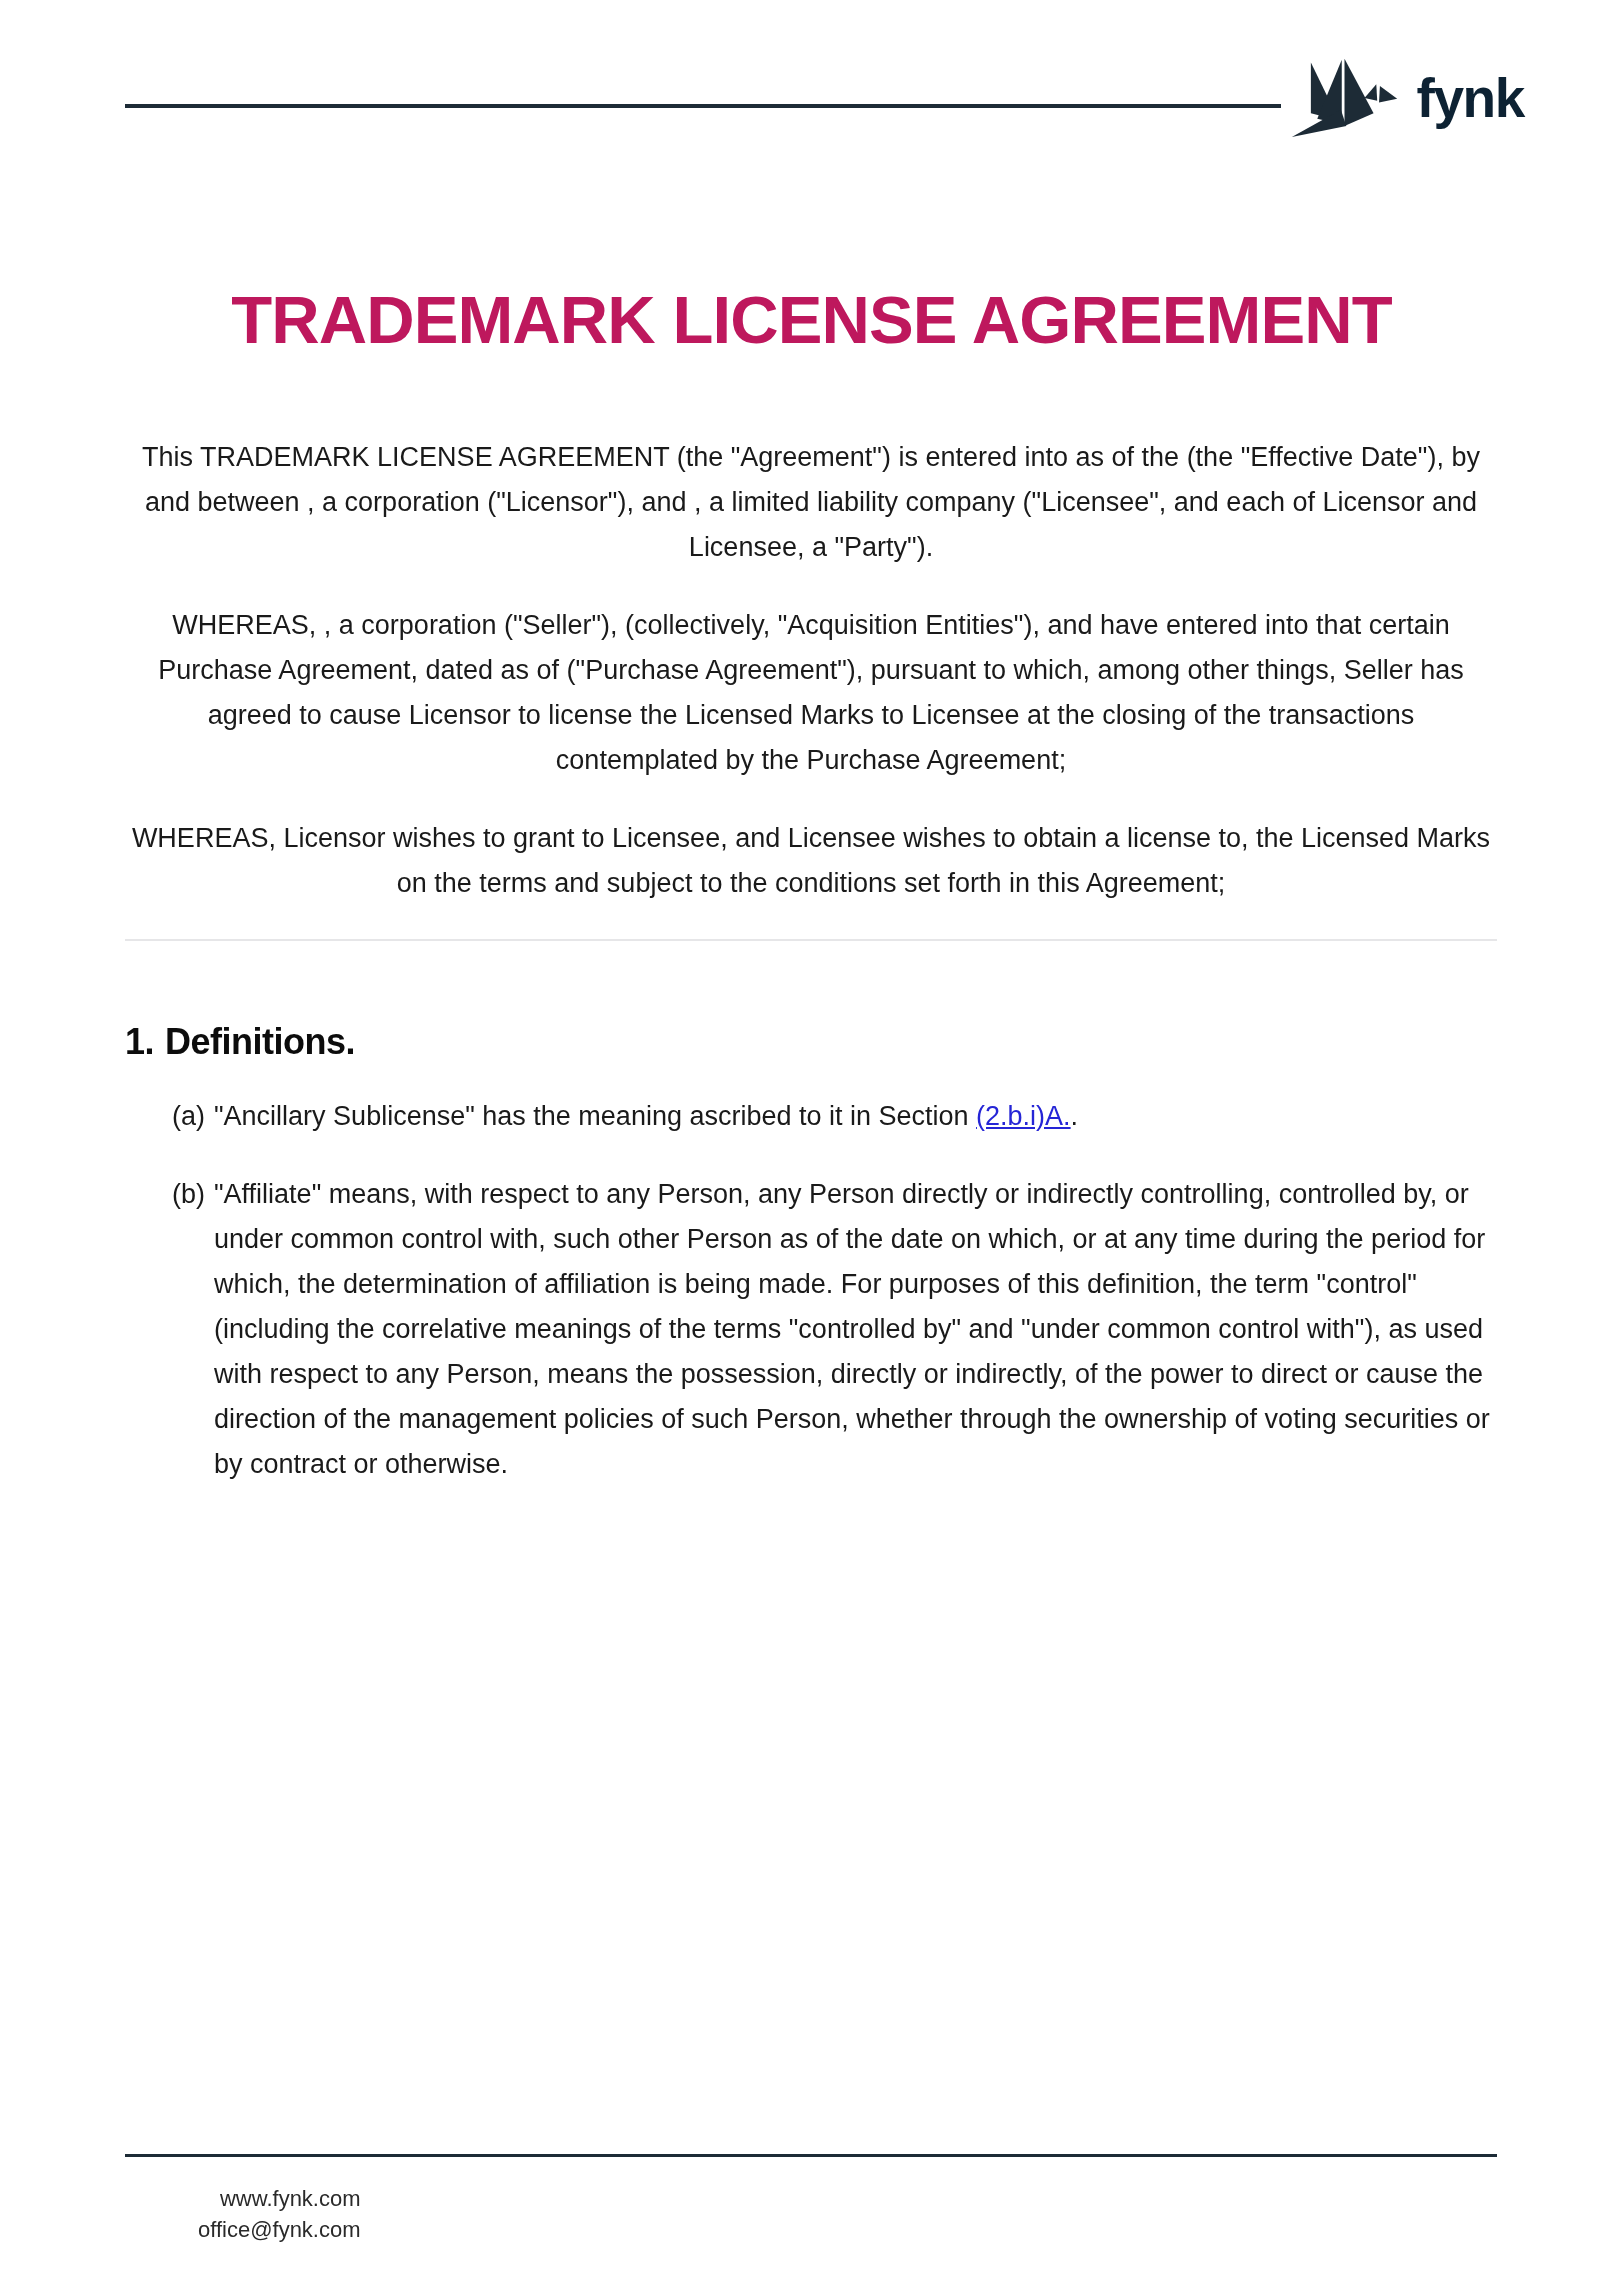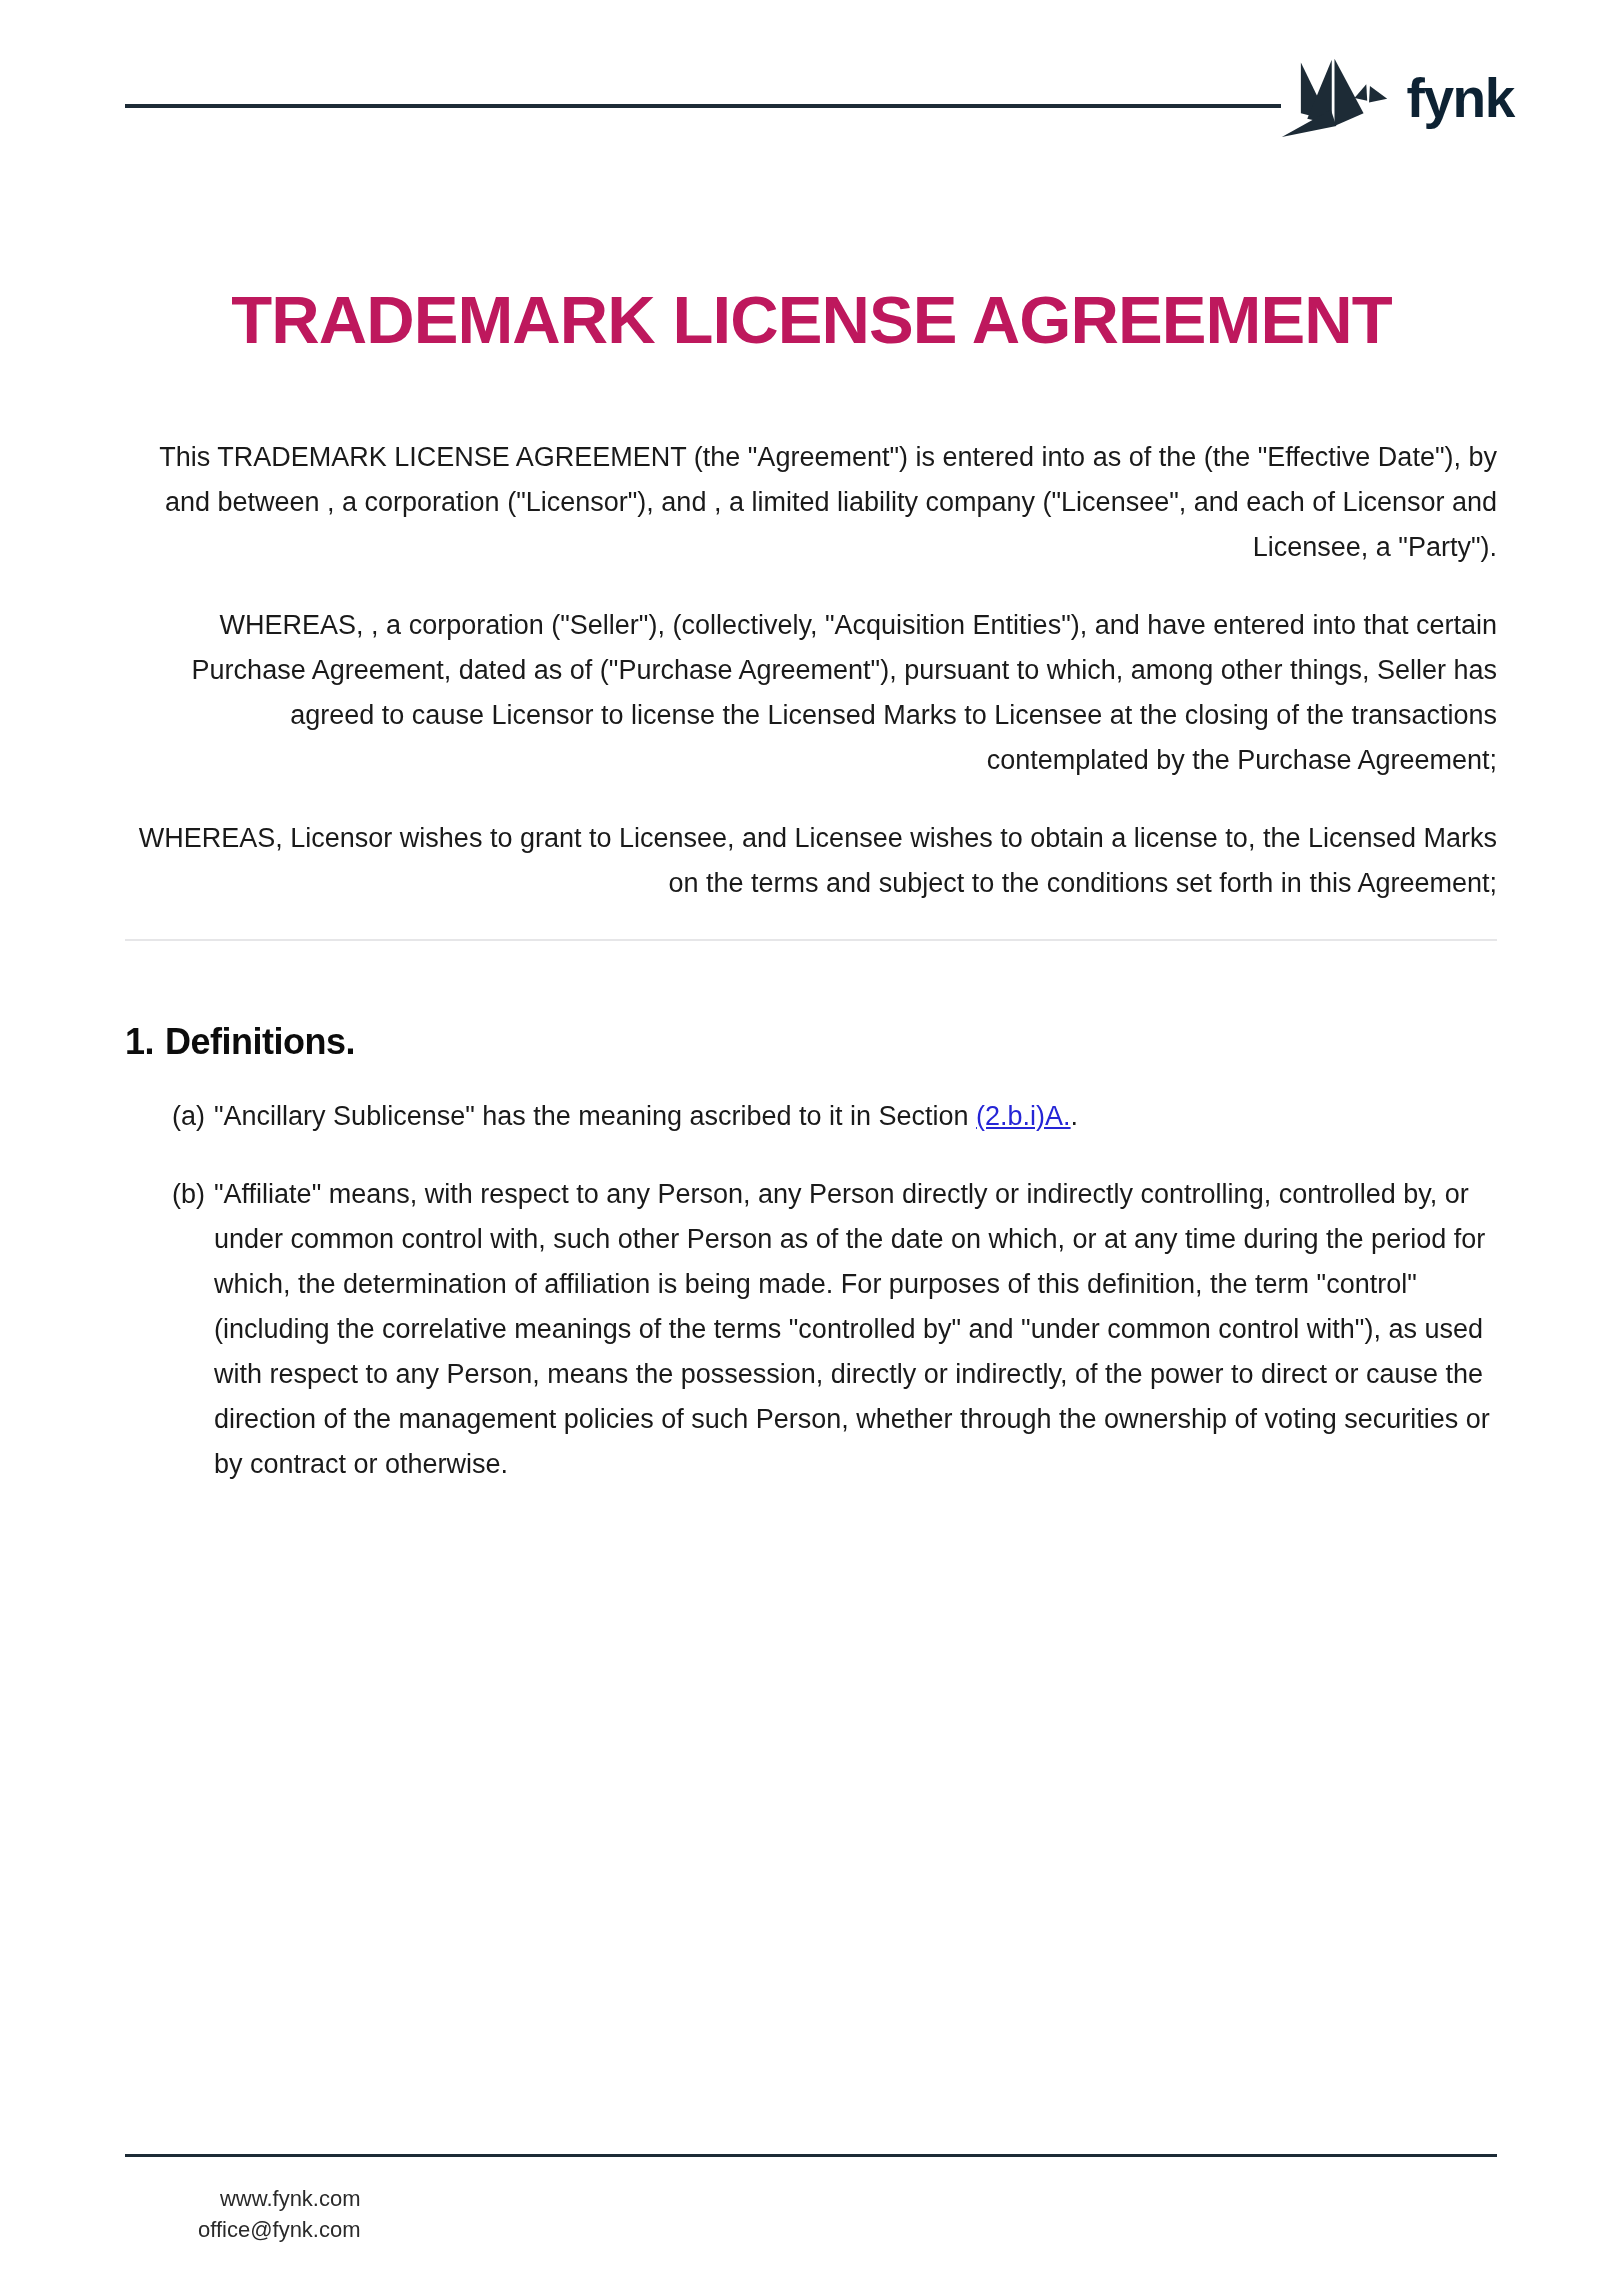--- a/index.html
+++ b/index.html
@@ -32,21 +32,21 @@
   .header-rule {
     position: absolute;
     left: 125px;
     top: 104px;
     width: 1156px;
     height: 3.6px;
     background: #1d2b36;
   }
   .logo-wrap {
     position: absolute;
-    right: 109px;
+    right: 99px;
     top: 55px;
     display: flex;
     align-items: center;
     gap: 18px;
   }
   .logo-mark { display: block; }
   .logo-word {
     font-size: 55px;
     font-weight: bold;
     color: #0d2233;
@@ -74,21 +74,21 @@
     position: absolute;
     left: 125px;
     top: 435px;
     width: 1372px;
   }
   p.para {
     margin: 0 0 33px 0;
     font-size: 27px;
     line-height: 45px;
     color: #1a1a1a;
-    text-align: right;
+    text-align: center;
   }
   p.para:last-child { margin-bottom: 0; }
 
   .section-divider {
     margin: 25.5px 0 0 0;
     height: 1.8px;
     background: #e6e6e8;
     width: 1372px;
   }
 

